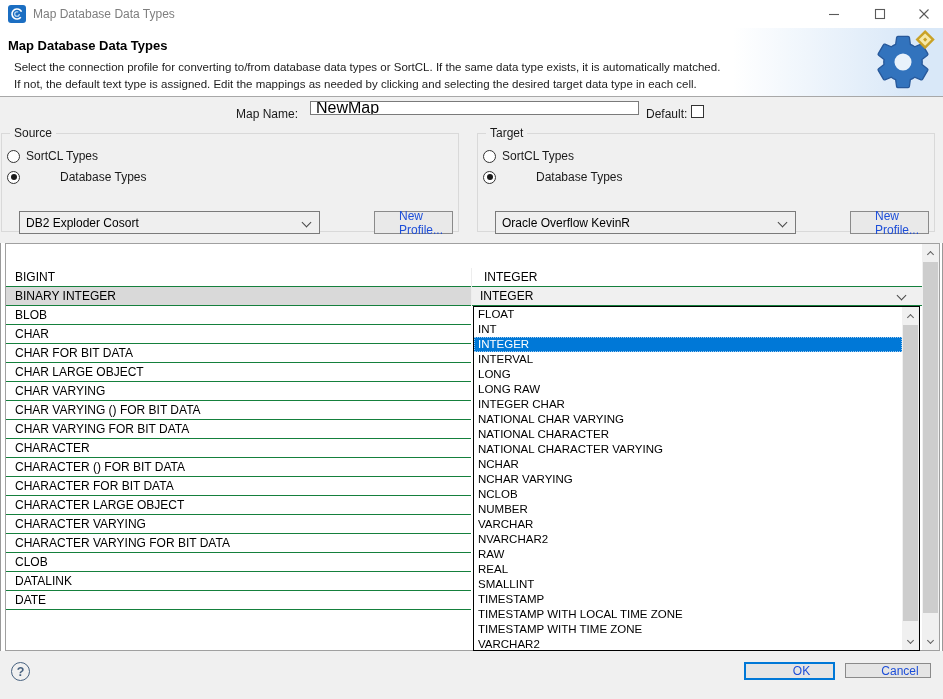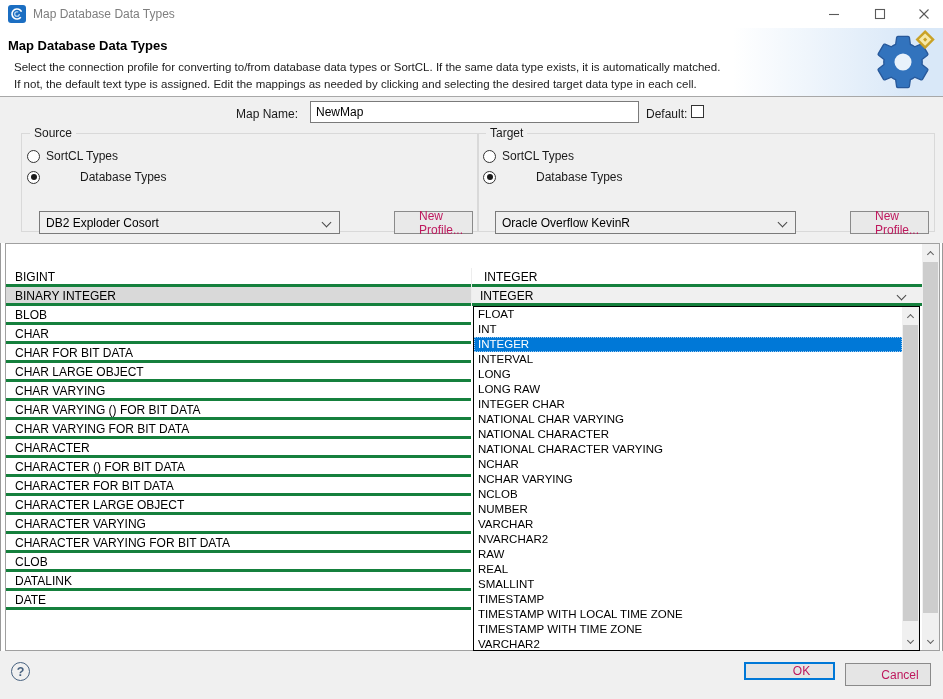--- a/index.html
+++ b/index.html
@@ -22,44 +22,44 @@
   .header-grad { position:absolute; right:0; top:0; width:210px; height:68px;
     background:linear-gradient(90deg, rgba(214,230,248,0) 0%, #d9e8f8 85%); }
   .header-title { position:absolute; left:8px; top:10px; font-size:13px; font-weight:bold; color:#000; }
   .header-desc1 { position:absolute; left:14px; top:33px; font-size:11.5px; color:#1c1c1c; white-space:nowrap; }
   .header-desc2 { position:absolute; left:14px; top:50px; font-size:11.5px; color:#1c1c1c; white-space:nowrap; }
   .gear-wrap { position:absolute; right:8px; top:2px; width:64px; height:64px; }
 
   
   .midpanel { position:absolute; left:0; top:97px; width:943px; height:146px; background:#f0f0f0; }
   .mapname-label { position:absolute; left:236px; top:10px; font-size:12px; }
-  .mapname-input { position:absolute; left:310px; top:4px; width:329px; height:22px; background:#fff;
-    border:1px solid #7a7a7a; font-family:"Liberation Sans",sans-serif; font-size:12px; padding:0 5px; color:#000; }
+  .mapname-input { position:absolute; left:310px; top:4px; width:329px; height:14px; background:#fff;
+    border:1px solid #7a7a7a; font-family:"Liberation Sans",sans-serif; font-size:16px; padding:0 5px; color:#000; }
   .default-label { position:absolute; left:646px; top:10px; font-size:12px; }
   .checkbox { position:absolute; left:691px; top:8px; width:13px; height:13px; background:#fff; border:1px solid #333; }
 
   .groupbox { position:absolute; top:36px; height:99px; border:1px solid #d9d9d9; }
-  .groupbox.src { left:21px;  width:458px; }
+  .groupbox.src { left:1px;  width:458px; }
   .groupbox.tgt { left:477px; width:458px; }
   .legend { position:absolute; left:8px; top:-8px; background:#f0f0f0; padding:0 4px; font-size:12px; color:#1a1a1a; }
   .radio-row { position:absolute; left:5px; height:16px; display:flex; align-items:center; gap:6px; font-size:12px; }
   .radio-row.r1 { top:14px; } .radio-row.r2 { top:35px;gap:40px; }
   .radio { width:13px; height:13px; border:1px solid #333; border-radius:50%; background:#fff; position:relative; flex:0 0 auto; }
   .radio.checked::after { content:""; position:absolute; left:2.5px; top:2.5px; width:6px; height:6px; border-radius:50%; background:#1a1a1a; }
   .combo { position:absolute; left:17px; top:77px; width:301px; height:23px; background:#efefef;
     border:1px solid #7a7a7a; font-size:12px; display:flex; align-items:center; padding:0 6px; color:#000; }
   .combo .chev { position:absolute; right:9px; top:7px; }
   .btn { background:#e9e9e9; border:1px solid #8a8a8a; font-family:"Liberation Sans",sans-serif; font-size:12px;
-    color:#be185d; display:flex; align-items:center; justify-content:center;padding-left:24px; }
+    color:#1d4ed8; display:flex; align-items:center; justify-content:center;padding-left:24px; }
   .newprofile { position:absolute; left:372px; top:77px; width:79px; height:23px; }
 
   
   .table-area { position:absolute; left:5px; top:243px; width:935px; height:408px; background:#fff; border:1px solid #a0a0a0; overflow:hidden; }
   .col-left { position:absolute; left:0; top:24px; width:465px; }
-  .trow { height:19px; line-height:18px; font-size:12px; padding-left:9px; border-bottom:3px solid #15803d;
+  .trow { height:19px; line-height:18px; font-size:12px; padding-left:9px; border-bottom:1px solid #15803d;
     white-space:nowrap; overflow:hidden; color:#000; }
   .col-left .trow.selected { background:#d9d9d9; }
   .col-right { position:absolute; left:465px; top:24px; width:452px; border-left:1px solid #ededed; }
   .col-right .trow.cell1 { padding-left:12px; }
   .col-right .trow.cell2 { padding-left:8px; background:#f0f0f0; position:relative; }
   .col-right .trow.cell2 .chev { position:absolute; right:18px; top:5px; }
 
   
   .chev { display:inline-block; width:7px; height:7px; border-right:1.3px solid #484848; border-bottom:1.3px solid #484848; }
   .chev.down { transform:rotate(45deg); }
@@ -82,21 +82,21 @@
   .dd-item { height:15px; line-height:15px; font-size:11.5px; padding-left:4px; white-space:nowrap; color:#000; }
   .dd-item.selected { background:#0078d7; color:#fff; outline:1px dotted #9cc9f0; outline-offset:-1px; }
   .dd-scroll { position:absolute; right:0; top:0; bottom:0; width:17px; background:#f0f0f0; }
   .dd-scroll .sb-thumb { top:18px; height:296px; }
 
   
   .footer { position:absolute; left:0; top:651px; width:943px; height:48px; background:#f0f0f0; }
   .help-circle { position:absolute; left:11px; top:11px; width:19px; height:19px; border:1.6px solid #47617f; border-radius:50%;
     color:#47617f; font-size:12.5px; font-weight:bold; display:flex; align-items:center; justify-content:center; }
   .ok-btn { position:absolute; left:744px; top:11px; width:91px; height:18px; border:2px solid #0078d7; background:#e5e5e5; }
-  .cancel-btn { position:absolute; left:845px; top:12px; width:86px; height:23px; border:1px solid #8a8a8a; background:#e5e5e5; }
+  .cancel-btn { position:absolute; left:845px; top:12px; width:86px; height:15px; border:1px solid #8a8a8a; background:#e5e5e5; }
 </style>
 </head>
 <body>
 
 <div class="window">
 
   <div class="titlebar">
     <span class="app-icon">
       <svg width="18" height="18" viewBox="0 0 18 18">
         <rect width="18" height="18" rx="3" fill="#1b6ec2"></rect>

